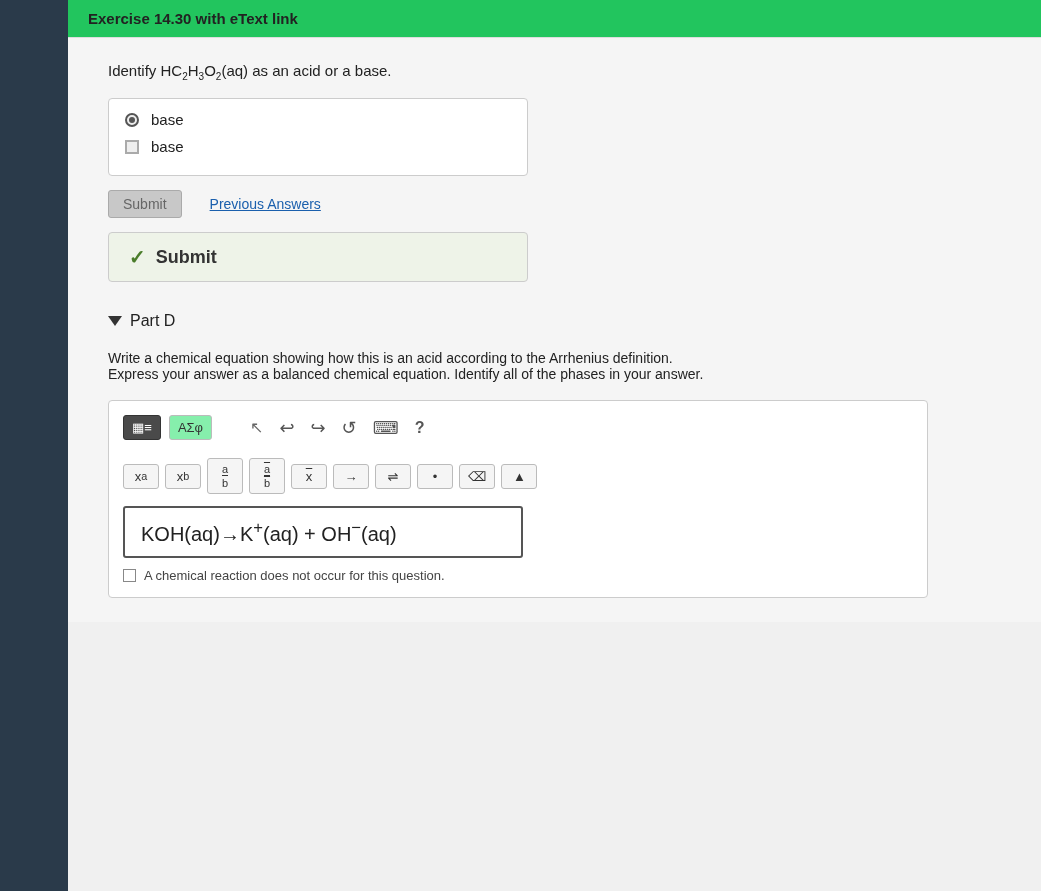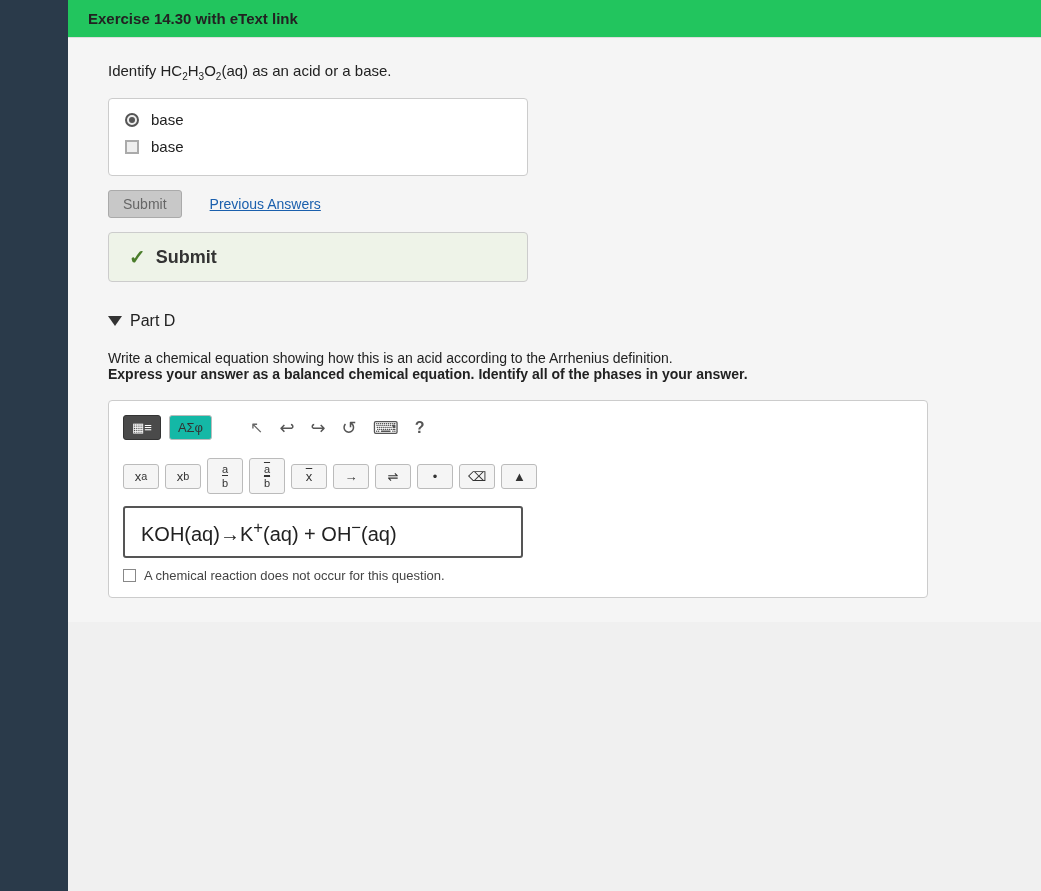--- a/index.html
+++ b/index.html
@@ -140,21 +140,21 @@
       border-right: 7px solid transparent;
       border-top: 10px solid #333;
     }
     .part-d-question {
       font-size: 14px;
       color: #222;
       margin-bottom: 0;
       max-width: 820px;
     }
     .part-d-bold {
-      font-weight: bold;
+      font-weight: normal;
       font-size: 14px;
       color: #222;
       margin-bottom: 18px;
       max-width: 820px;
     }
     .equation-editor {
       border: 1px solid #ccc;
       background: #fff;
       border-radius: 4px;
       padding: 14px;
@@ -162,21 +162,21 @@
     }
     .toolbar-row1 {
       display: flex;
       align-items: center;
       gap: 8px;
       margin-bottom: 10px;
       padding-bottom: 8px;
     }
     .toolbar-btn {
       border: 1px solid #bbb;
-      background: #14b8a6;
+      background: #86efac;
       border-radius: 3px;
       padding: 4px 8px;
       font-size: 13px;
       cursor: pointer;
       color: #333;
       min-width: 32px;
       text-align: center;
     }
     .toolbar-btn.dark {
       background: #4a4a4a;

